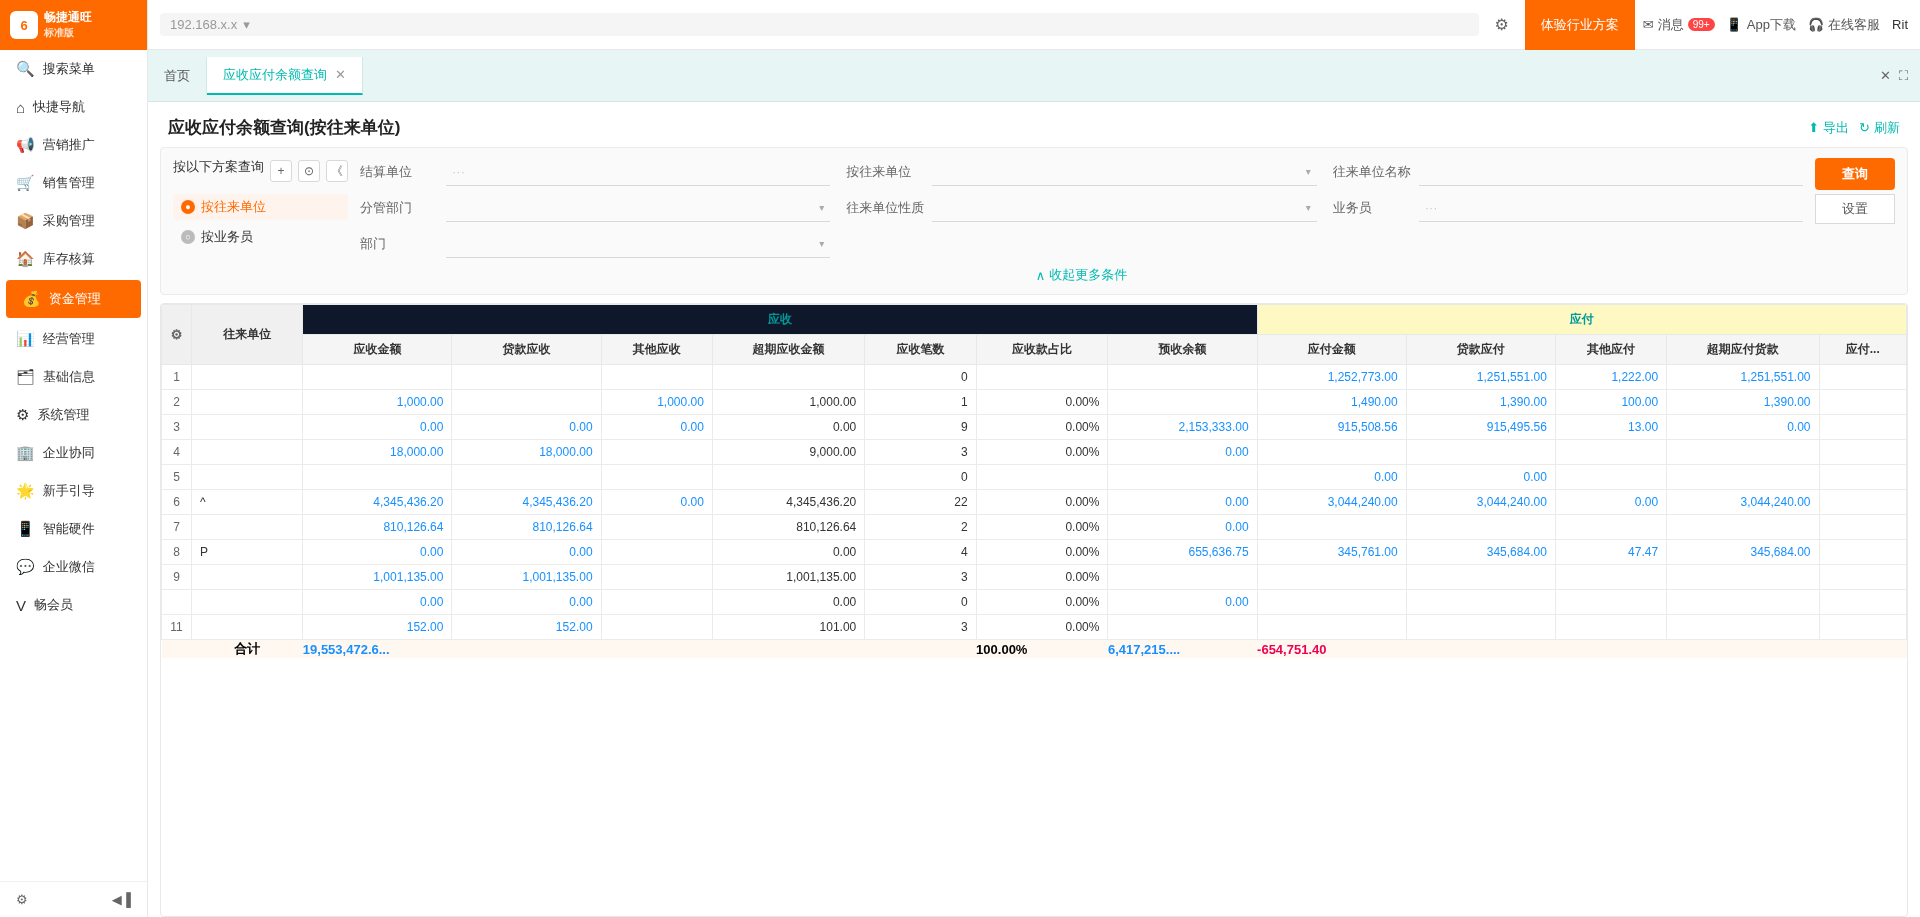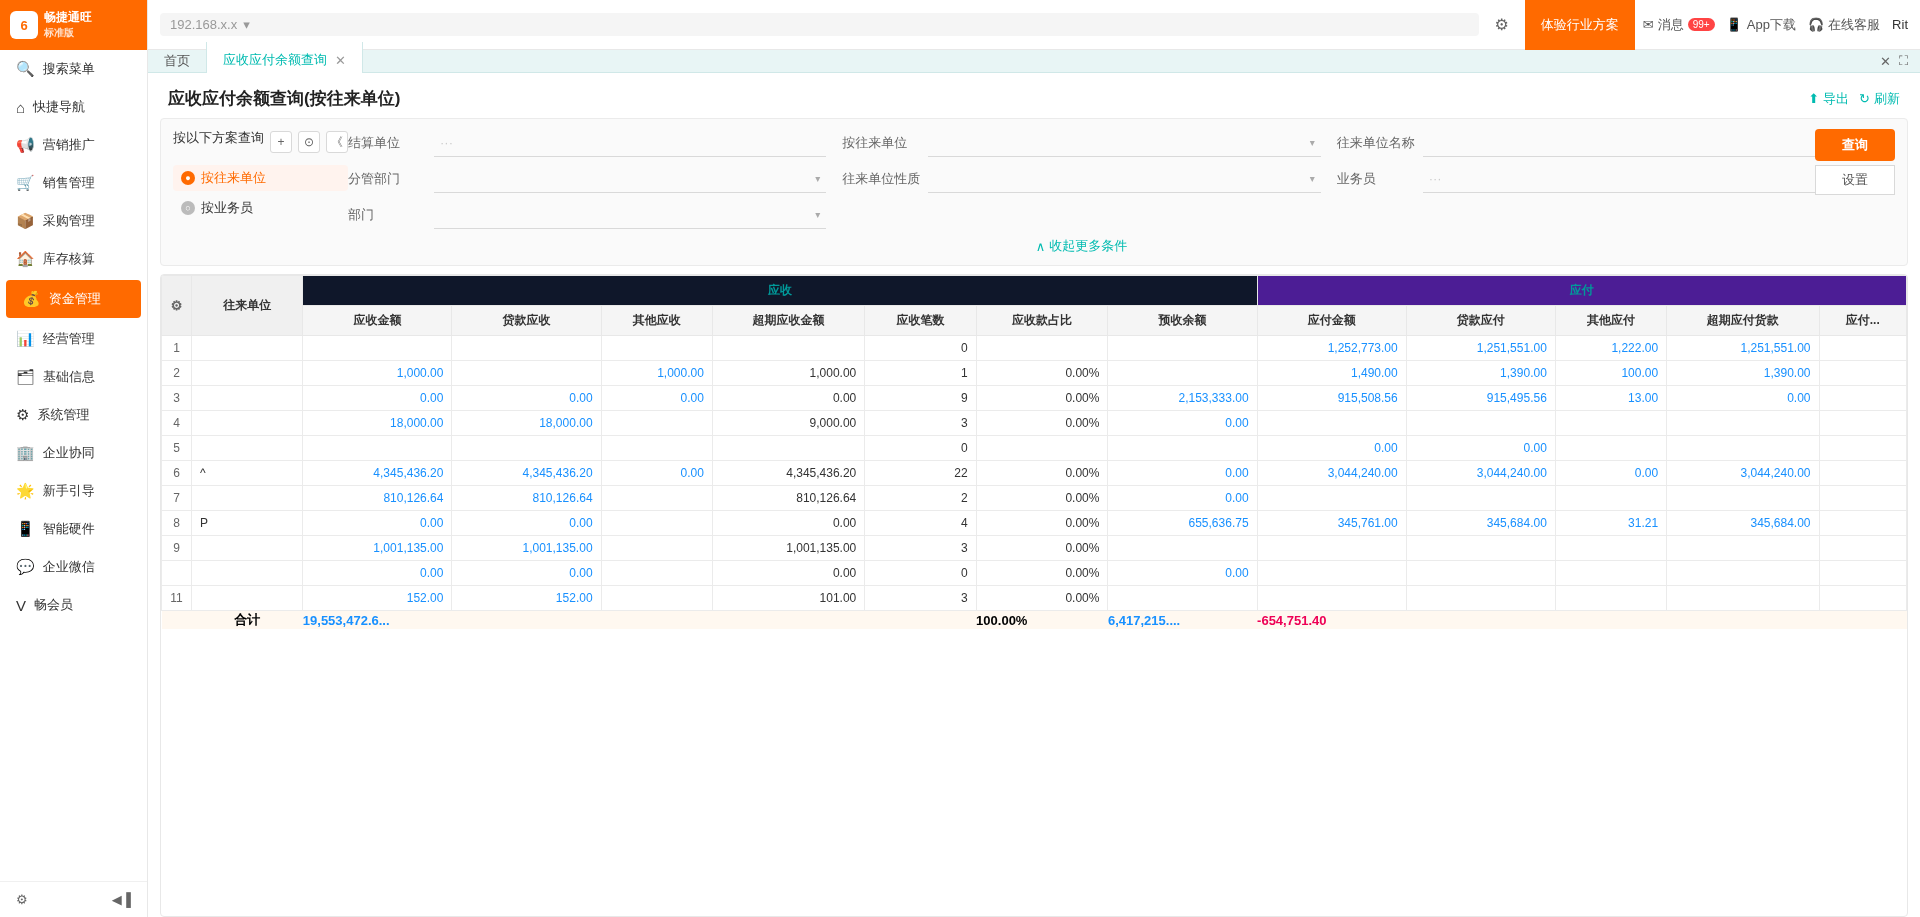--- a/index.html
+++ b/index.html
@@ -74,21 +74,21 @@
     .topbar-icon { width: 30px; height: 30px; display: flex; align-items: center; justify-content: center; cursor: pointer; color: #666; font-size: 16px; }
     .topbar-right { display: flex; align-items: center; gap: 12px; margin-left: auto; }
     .topbar-right-item { display: flex; align-items: center; gap: 4px; cursor: pointer; color: #555; font-size: 13px; }
     .badge-red { background: #ff4444; color: #fff; border-radius: 10px; padding: 1px 5px; font-size: 10px; }
     .user-name { color: #333; font-size: 13px; }
 
     
     .tabs-bar {
       background: #e8f5f5;
       display: flex; align-items: center;
-      height: 23px;
+      height: 52px;
       border-bottom: 1px solid #d0e8e8;
     }
     .tab {
       padding: 0 16px; height: 38px; display: flex; align-items: center;
       cursor: pointer; font-size: 13px; color: #555;
       border-right: 1px solid #d0e8e8;
     }
     .tab.active { background: #fff; color: #00bbb0; border-bottom: 2px solid #00bbb0; }
     .tab .tab-close { margin-left: 8px; color: #999; cursor: pointer; }
     .tab-expand { margin-left: auto; display: flex; align-items: center; gap: 8px; padding-right: 12px; color: #666; }
@@ -336,21 +336,21 @@
           <span>导出</span>
         </div>
         <div class="action-btn">
           <span>↻</span>
           <span>刷新</span>
         </div>
       </div>
     </div>
 
     <div class="filter-area">
-      <div style="display:flex;align-items:flex-start;">
+      <div style="display:flex;gap:12px;align-items:flex-start;">
 
         <div style="min-width:130px;">
           <div class="filter-query-bar">
             <span class="filter-label-row" style="font-size:13px;color:#333;">按以下方案查询</span>
             <div class="filter-icon-btn">+</div>
             <div class="filter-icon-btn">⊙</div>
             <div class="filter-icon-btn">《</div>
           </div>
           <div class="filter-scheme" id="filter-schemes">
               <div class="scheme-item active">
@@ -429,21 +429,21 @@
 
     <div class="table-container">
       <table>
         <thead>
           <tr>
             <th rowspan="2" style="width:30px;">
               <span class="settings-icon">⚙</span>
             </th>
             <th rowspan="2">往来单位</th>
             <th colspan="7" style="background:#0f172a;color:#009999;">应收</th>
-            <th colspan="5" style="background:#4c1d95;color:#009999;">应付</th>
+            <th colspan="5" style="background:#fef9c3;color:#009999;">应付</th>
           </tr>
           <tr>
             <th>应收金额</th>
             <th>贷款应收</th>
             <th>其他应收</th>
             <th>超期应收金额</th>
             <th>应收笔数</th>
             <th>应收款占比</th>
             <th>预收余额</th>
             <th>应付金额</th>
@@ -571,21 +571,21 @@
               <td>P</td>
               <td class="link-text">0.00</td>
               <td class="link-text">0.00</td>
               <td></td>
               <td>0.00</td>
               <td>4</td>
               <td>0.00%</td>
               <td class="link-text">655,636.75</td>
               <td class="link-text">345,761.00</td>
               <td class="link-text">345,684.00</td>
-              <td class="link-text">31.21</td>
+              <td class="link-text">47.47</td>
               <td class="link-text">345,684.00</td>
               <td></td>
             </tr>
             <tr>
               <td>9</td>
               <td></td>
               <td class="link-text">1,001,135.00</td>
               <td class="link-text">1,001,135.00</td>
               <td></td>
               <td>1,001,135.00</td>

